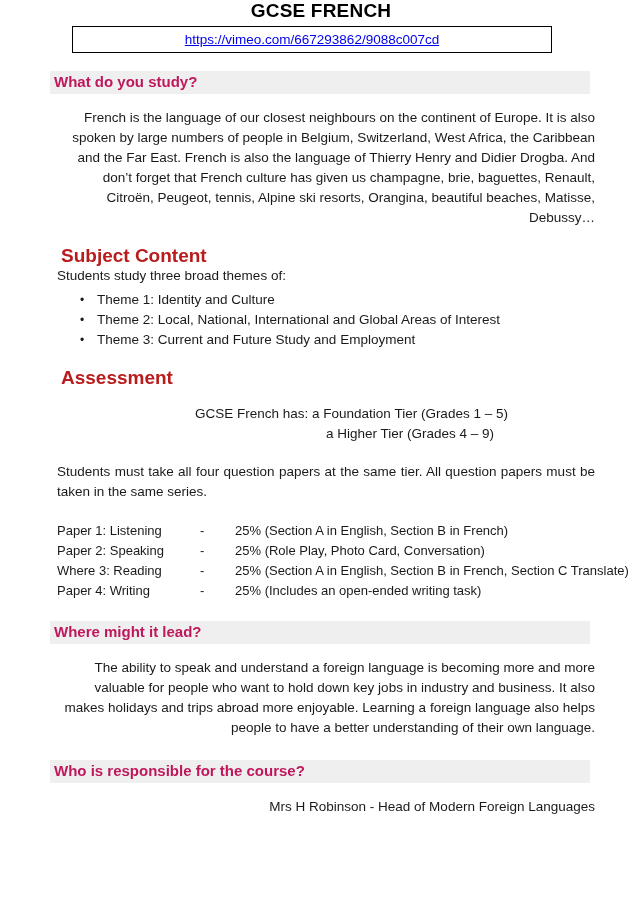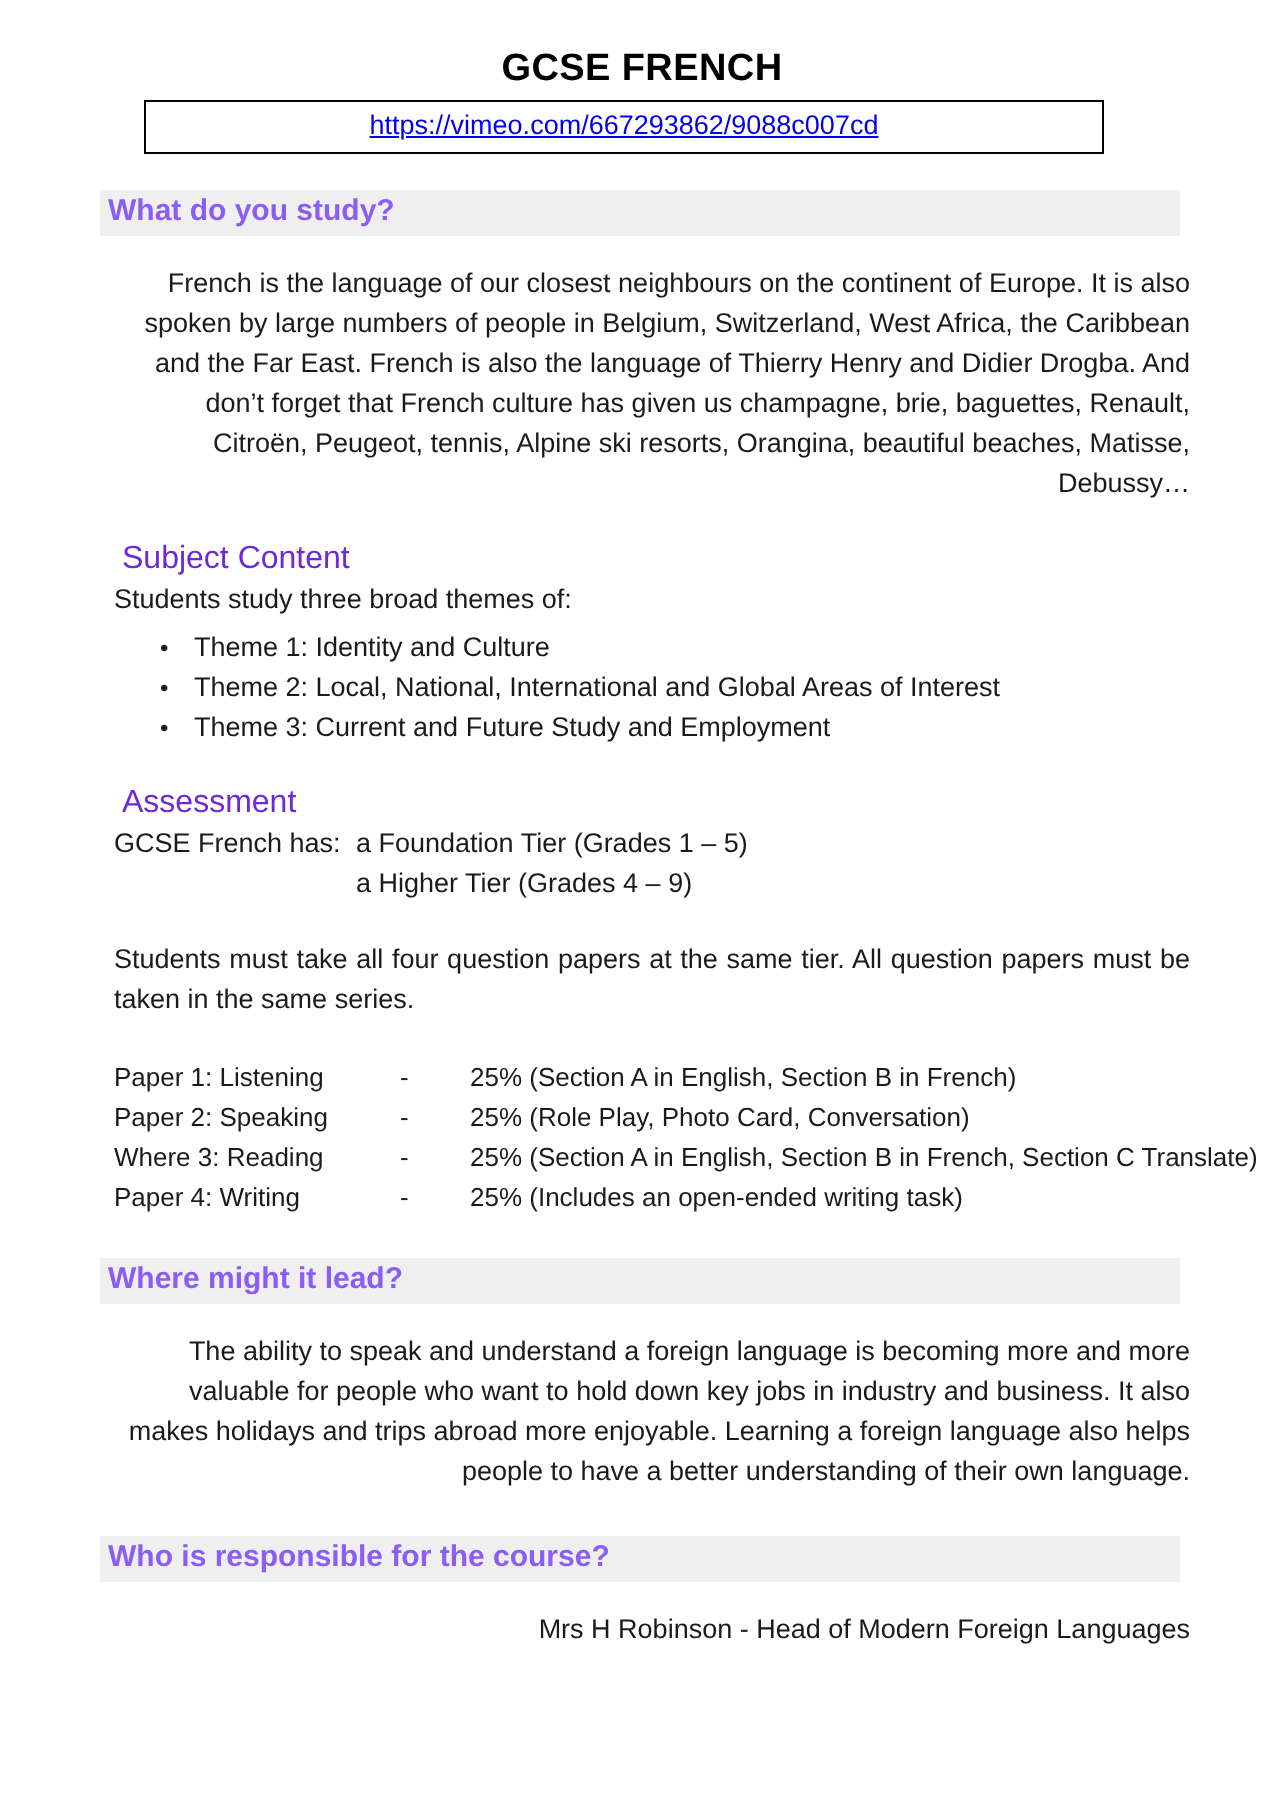--- a/index.html
+++ b/index.html
@@ -5,21 +5,20 @@
   html, body { margin: 0; padding: 0; background: #ffffff; }
   .page {
     position: relative;
     width: 642px;
     height: 902px;
     background: #ffffff;
     font-family: "Liberation Sans", sans-serif;
     color: #1a1a1a;
     overflow: hidden;
     box-sizing: border-box;
-    padding-top: 24px;
   }
   .doc-title {
     margin: 0;
     text-align: center;
     font-size: 19px;
     line-height: 22px;
     font-weight: bold;
     color: #000000;
     letter-spacing: 0.2px;
   }
@@ -36,59 +35,59 @@
     color: #0000ee;
     text-decoration: underline;
   }
   .band {
     margin-left: 50px;
     width: 540px;
     box-sizing: border-box;
     background: #efefef;
     font-size: 15px;
     font-weight: bold;
-    color: #8b5cf6;
+    color: #be185d;
     padding: 2px 0 3px 4px;
     line-height: 18px;
   }
   .band-1 { margin-top: 18px; }
   .band-2 { margin-top: 20px; }
   .band-3 { margin-top: 22px; }
   .body-text {
     font-size: 13.5px;
     line-height: 20px;
     margin: 0 0 0 57px;
     width: 538px;
   }
   .just { text-align: justify; }
   .mt-para { margin-top: 14px; text-align: right; }
   .sub-heading {
     margin: 18px 0 0 61px;
-    font-size: 16px;
-    font-weight: normal;
+    font-size: 19px;
+    font-weight: bold;
     line-height: 20px;
-    color: #6d28d9;
+    color: #b91c1c;
   }
   .lead-line { margin-top: 0; }
   .themes {
     list-style: none;
     margin: 4px 0 0 0;
     padding: 0;
   }
   .themes li {
     margin-left: 80px;
     font-size: 13.5px;
     line-height: 20px;
   }
   .bullet {
     display: inline-block;
     width: 17px;
     font-size: 12px;
   }
-  .tiers { margin-top: 0; }
+  .tiers { margin-top: 16px; text-align: center; }
   .tier-row {
     margin-left: 57px;
     font-size: 13.5px;
     line-height: 20px;
   }
   .tier-label {
     display: inline-block;
     width: 121px;
   }
   .note { margin-top: 18px; }

